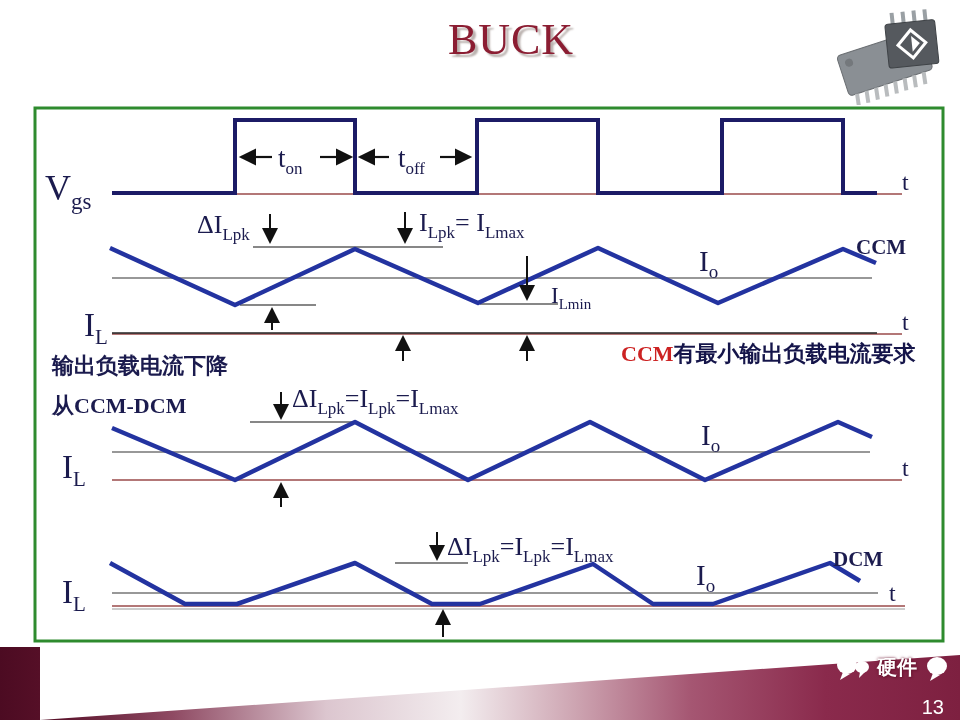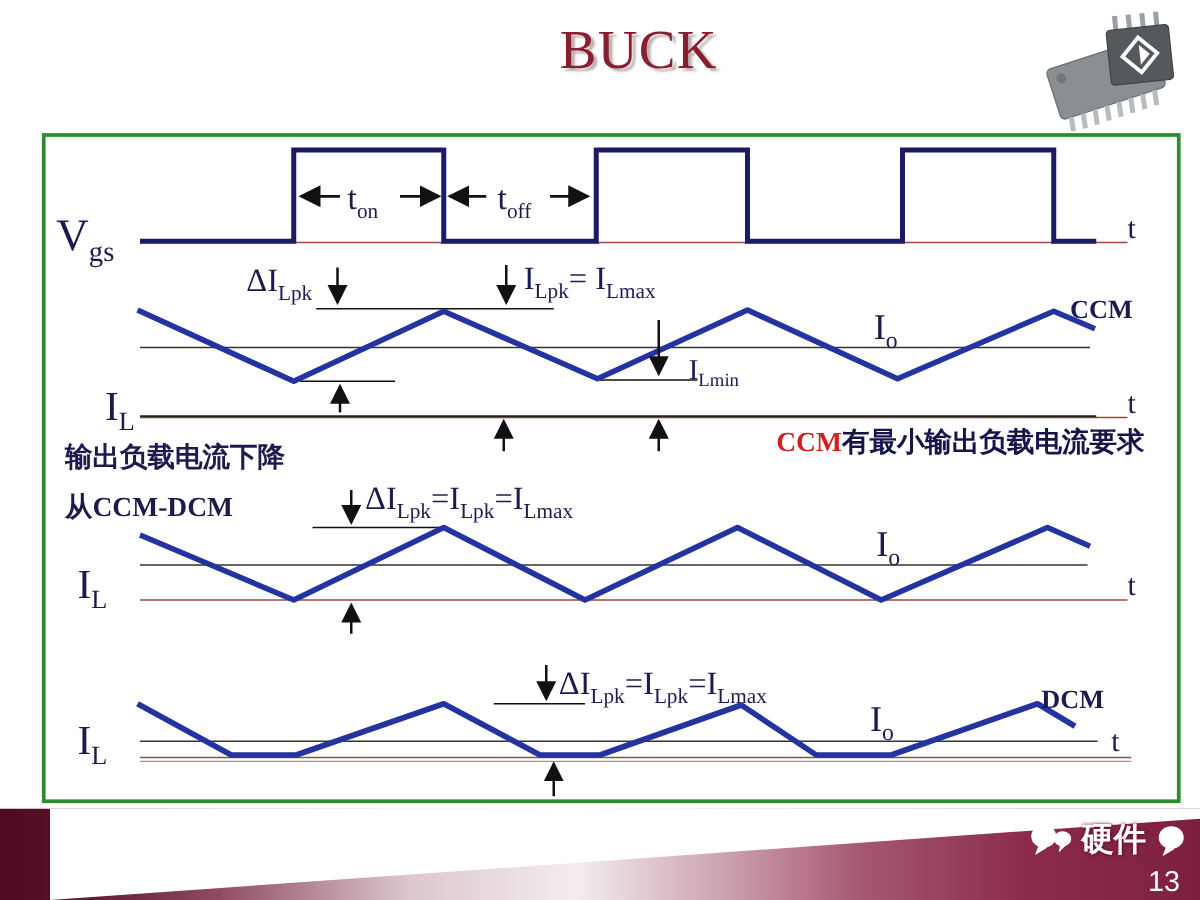--- a/index.html
+++ b/index.html
@@ -9,23 +9,23 @@
        font-family:"Liberation Serif", serif;font-weight:normal;font-size:44px;
        color:#8b1d32;text-shadow:3px 3px 2px #b9b0ad;letter-spacing:1px;margin-left:31px;}
   svg.diagram{position:absolute;left:0;top:0;}
   svg.diagram text{font-family:"Liberation Serif", serif;fill:#1b1b4e;}
   .cjk{font-family:"Liberation Sans", sans-serif;font-weight:bold;}
   .red{fill:#cc2222;}
   .modetag{font-weight:bold;fill:#cc2233;}
   .taxis{fill:#4a4458;}
   .footer{position:absolute;left:0;bottom:0;width:960px;height:75px;}
   .footer-brand{position:absolute;top:9px;right:10px;display:flex;align-items:center;gap:7px;
-       color:#ffffff;font-weight:bold;font-size:26px;
+       color:#ffffff;font-weight:bold;font-size:20px;
        text-shadow:0 0 3px #6a1430,1px 1px 2px #6a1430;white-space:nowrap;}
-  .page-num{position:absolute;right:16px;bottom:1px;color:#ffffff;font-size:23px;}
+  .page-num{position:absolute;right:16px;bottom:1px;color:#ffffff;font-size:20px;}
   .chip{position:absolute;top:5px;right:8px;}
 </style>
 </head>
 <body>
 
 <div class="slide-title">BUCK</div>
 
 <svg class="chip" width="125" height="100" viewBox="0 0 125 100">
   <g transform="rotate(-18 60 58)">
     <rect x="14" y="36" width="88" height="42" rx="4" fill="#8a8f94" stroke="#6a6e72"></rect>

